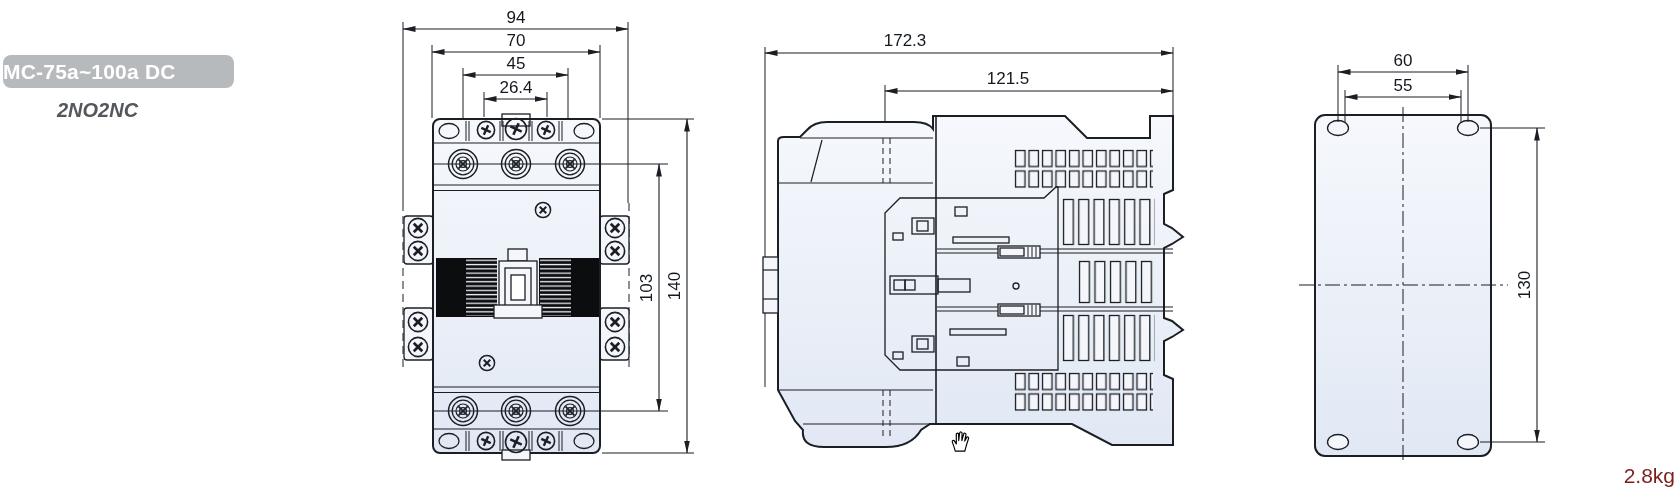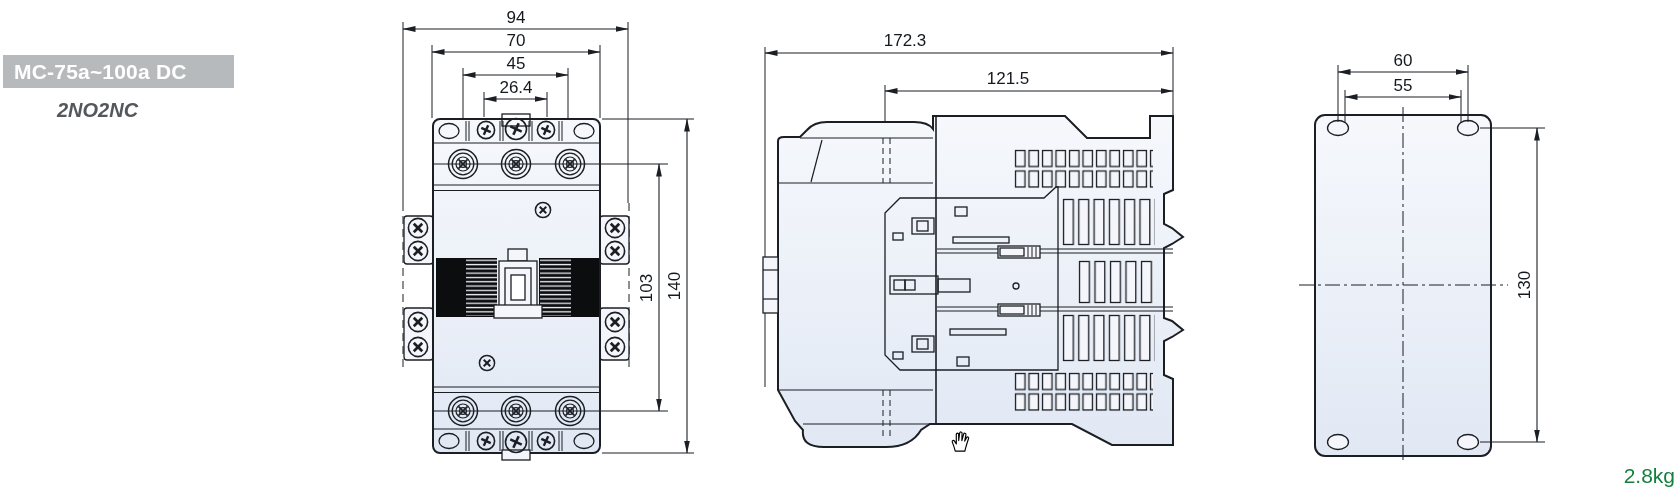--- a/index.html
+++ b/index.html
@@ -1,22 +1,22 @@
 <!DOCTYPE html>
 <html style="--background: #ffffff; --line: #1b1f24; --dim_text: #14181f; --fill_light: #f4f6fb; --fill_mid: #e3e9f4; --label_bg: #b7babc; --label_text: #ffffff; --subtitle_text: #54575b; --black_block: #0c0d0f;"><head>
 <meta charset="utf-8">
 <style>
   html,body{margin:0;padding:0;background:#fff;}
   body{width:1678px;height:500px;font-family:"Liberation Sans",sans-serif;}
   .stage{position:relative;width:1678px;height:500px;overflow:hidden;background:var(--background,#fff);}
   .model-pill{position:absolute;left:3px;top:55px;width:231px;height:33px;background:var(--label_bg);
-    border-radius:0;color:var(--label_text);font-weight:bold;font-size:21px;line-height:33px;
-    padding-left:11px;box-sizing:border-box;letter-spacing:.2px;}
+    border-radius:8px;color:var(--label_text);font-weight:bold;font-size:21px;line-height:33px;
+    box-sizing:border-box;letter-spacing:.2px;}
   .subtitle{position:absolute;left:57px;top:99px;font-size:20px;font-weight:bold;color:var(--subtitle_text);font-style:italic;}
-  .weight{position:absolute;right:3px;top:464px;font-size:21px;color:#15803d;}
+  .weight{position:absolute;right:3px;top:464px;font-size:21px;color:#7f1d1d;}
   svg{position:absolute;left:0;top:0;}
   .ln{stroke:var(--line);fill:none;}
   .o2{stroke:var(--line);stroke-width:2;fill:url(#gBody);}
   .d12{stroke:var(--line);stroke-width:1.2;fill:none;}
   .d13{stroke:var(--line);stroke-width:1.3;fill:var(--fill_light);}
   .d13n{stroke:var(--line);stroke-width:1.3;fill:none;}
   .e{stroke:var(--line);stroke-width:1;fill:none;}
   .dimln{stroke:var(--line);stroke-width:1.1;fill:none;marker-start:url(#ar);marker-end:url(#ar);}
   .dash{stroke:var(--line);stroke-width:1;fill:none;stroke-dasharray:8 5;}
   .cl{stroke:var(--line);stroke-width:1;fill:none;stroke-dasharray:15 4 3 4;}

